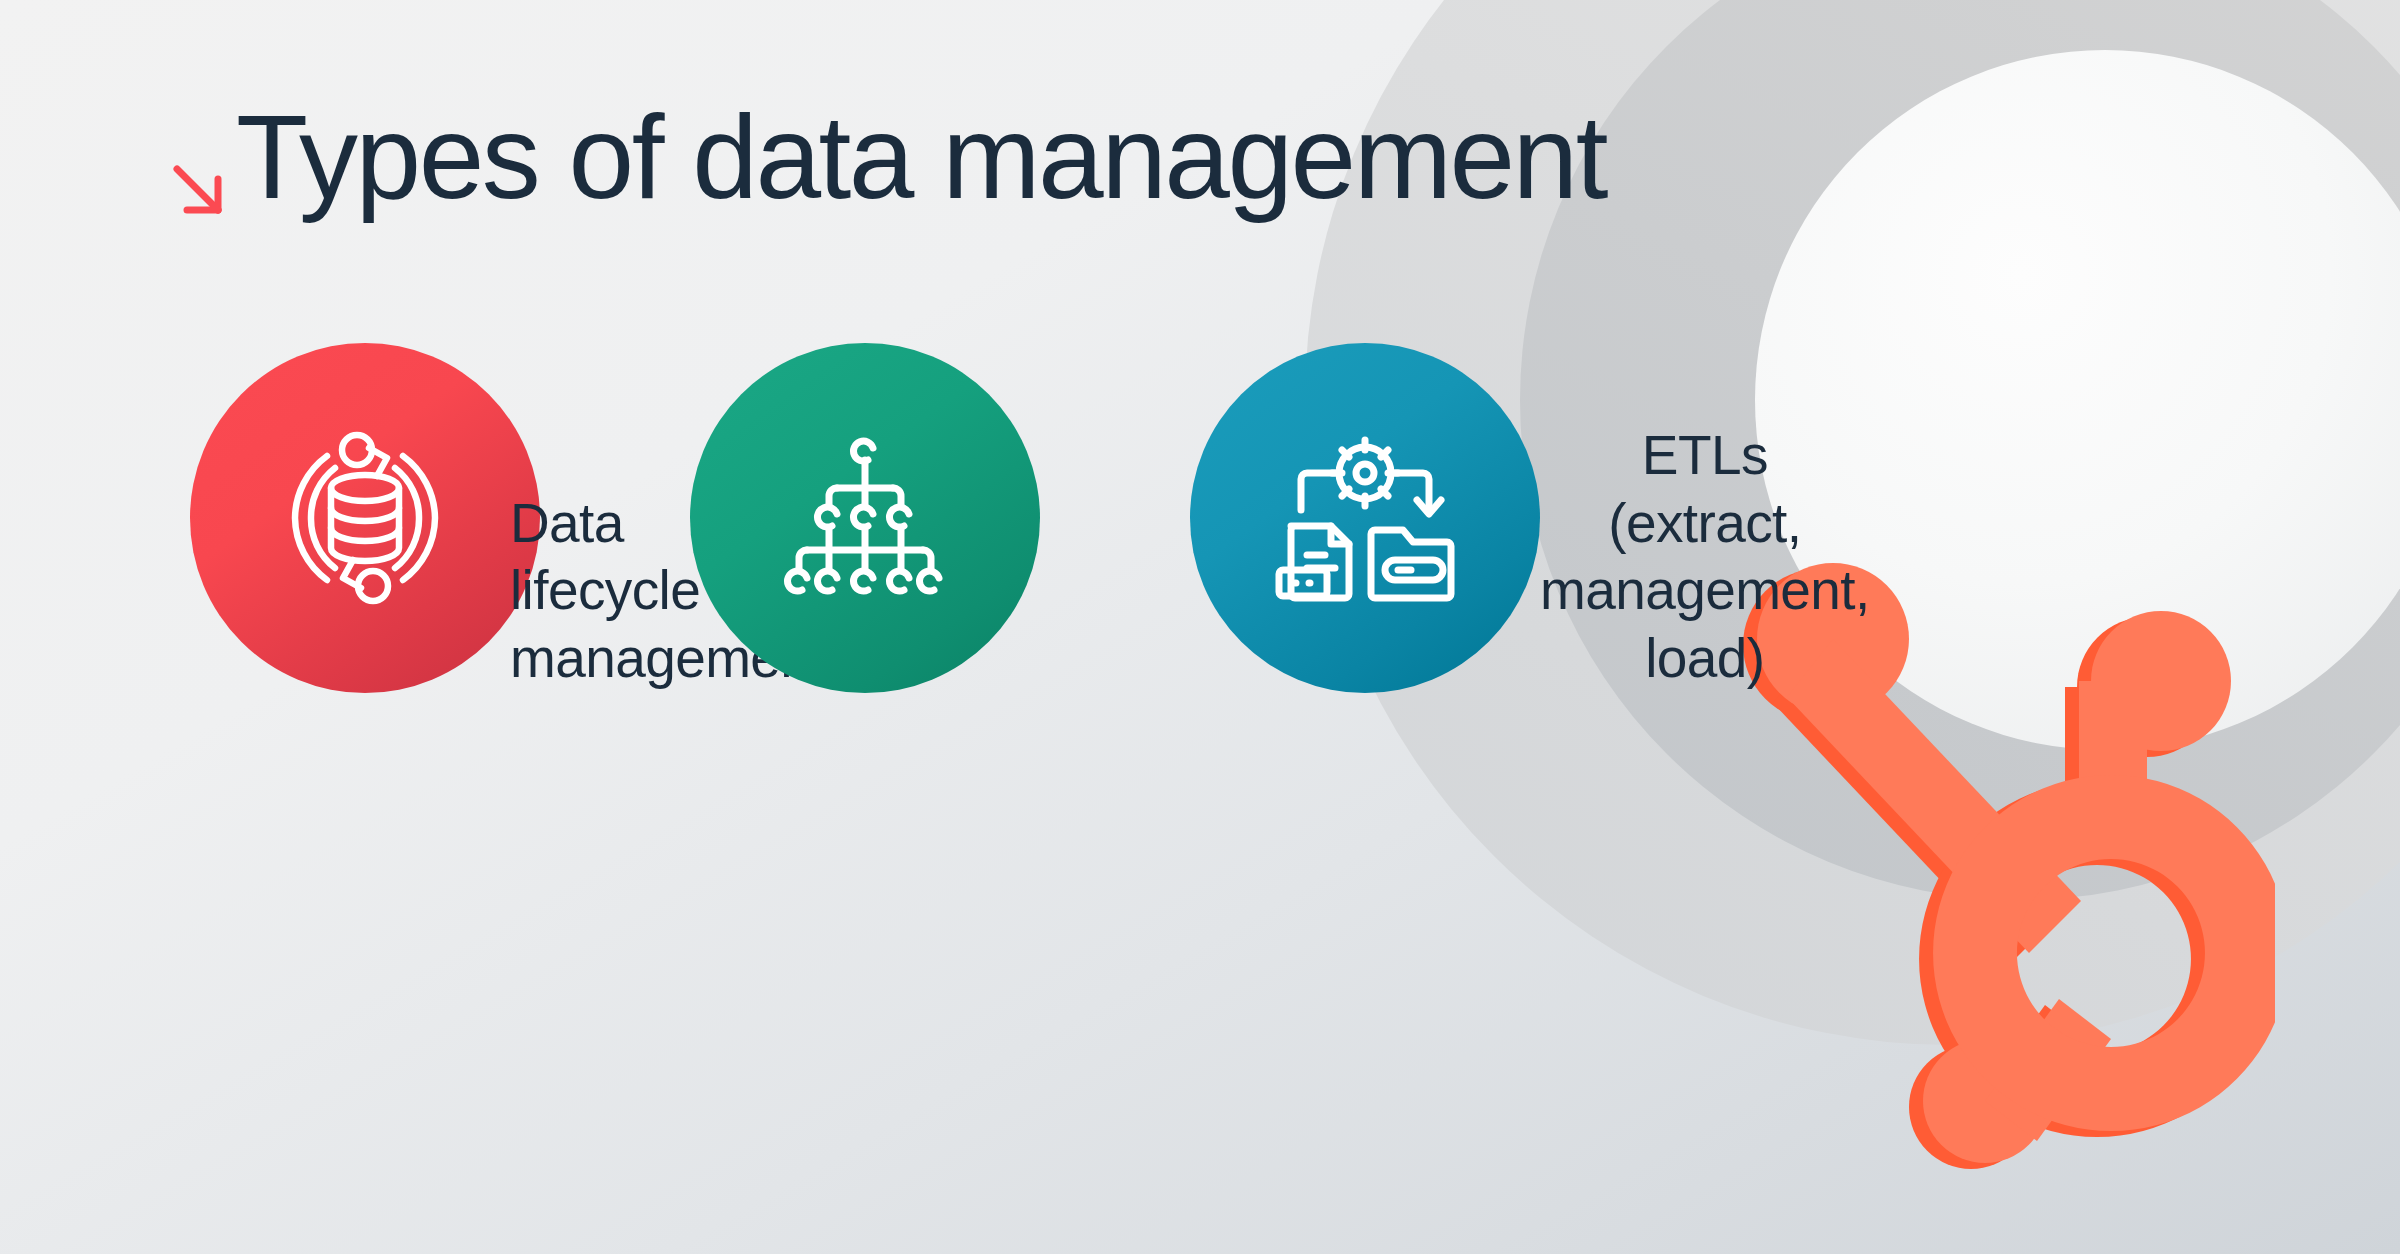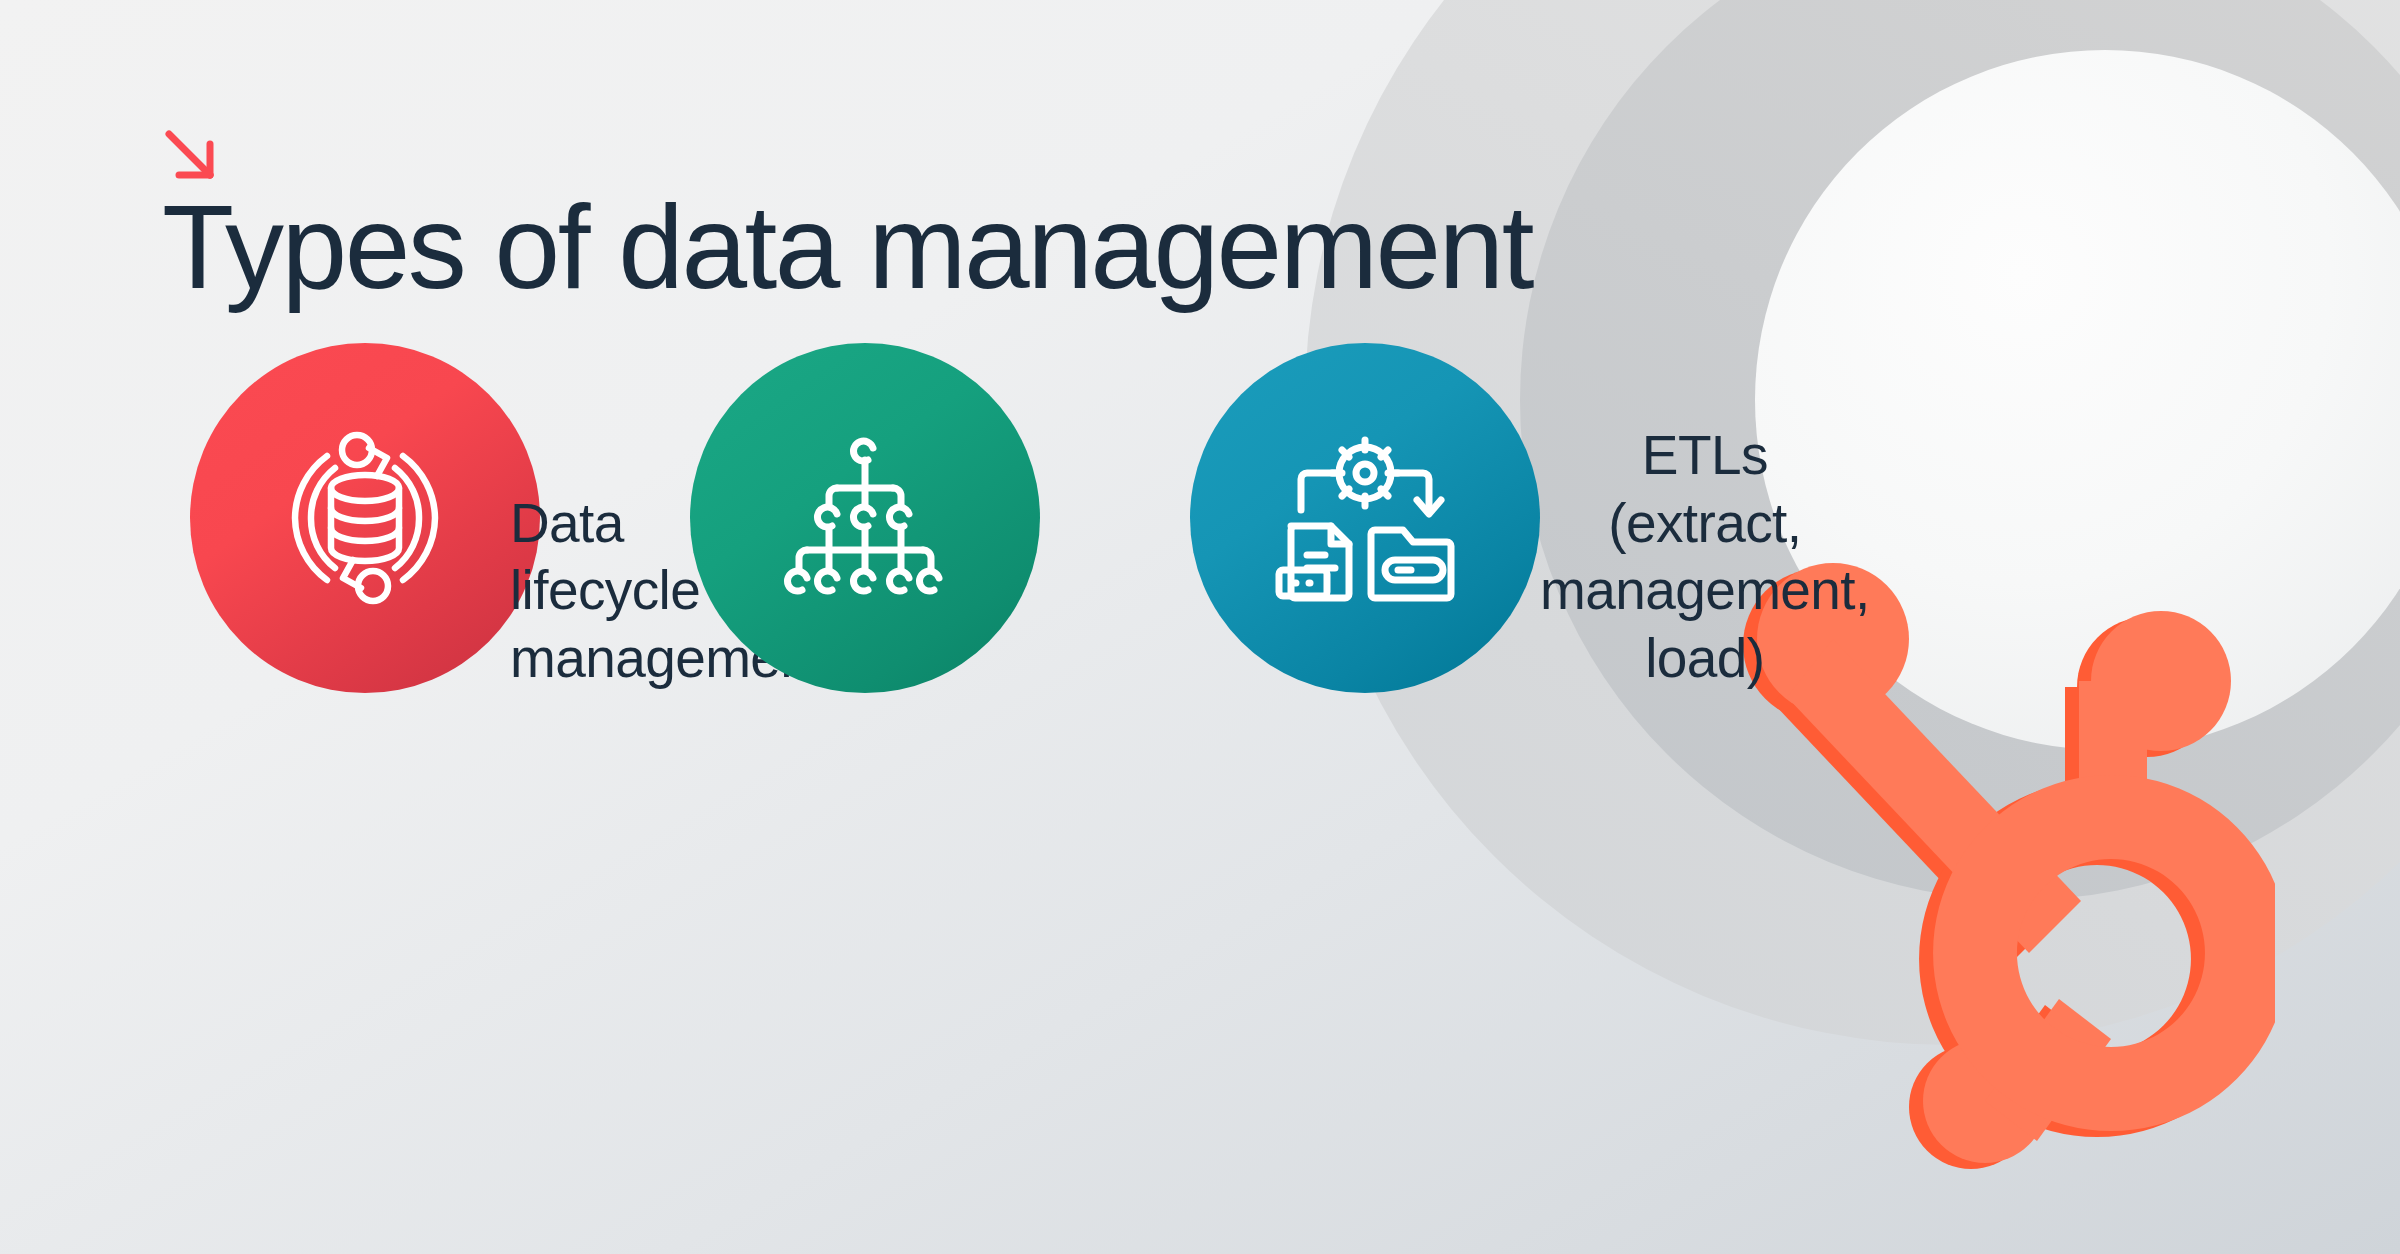--- a/index.html
+++ b/index.html
@@ -42,24 +42,23 @@
     position:absolute;
     left:1715px; top:535px;
     width:560px; height:640px;
     pointer-events:none;
   }
   .logo svg { width:100%; height:100%; display:block; }
 
   
   .headline-row {
     position:absolute;
-    left:162px; top:95px;
-    display:flex;
-    align-items:flex-start;
-    flex-direction:column;
+    left:170px; top:95px;
+    display:flex;
+    align-items:flex-end;
   }
   .arrow-icon {
     width:58px; height:58px;
     margin-top:32px;
     margin-right:8px;
     flex:0 0 auto;
   }
   .arrow-icon svg { width:100%; height:100%; display:block; }
   .headline {
     font-size:118px;

